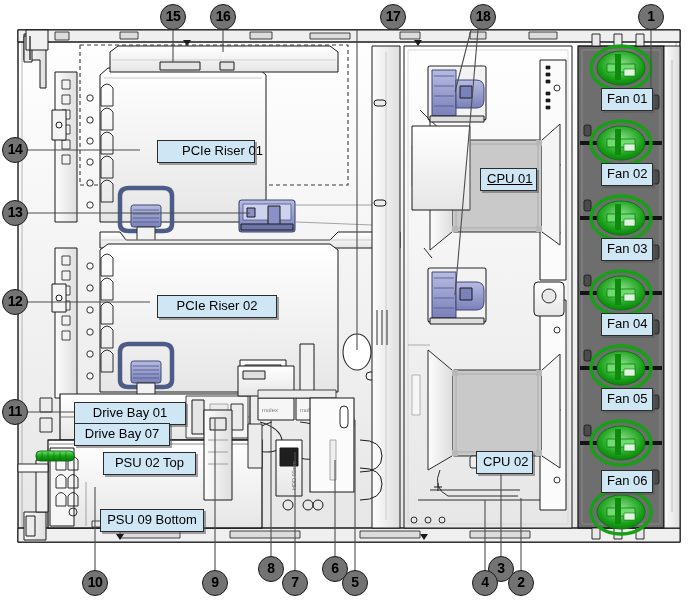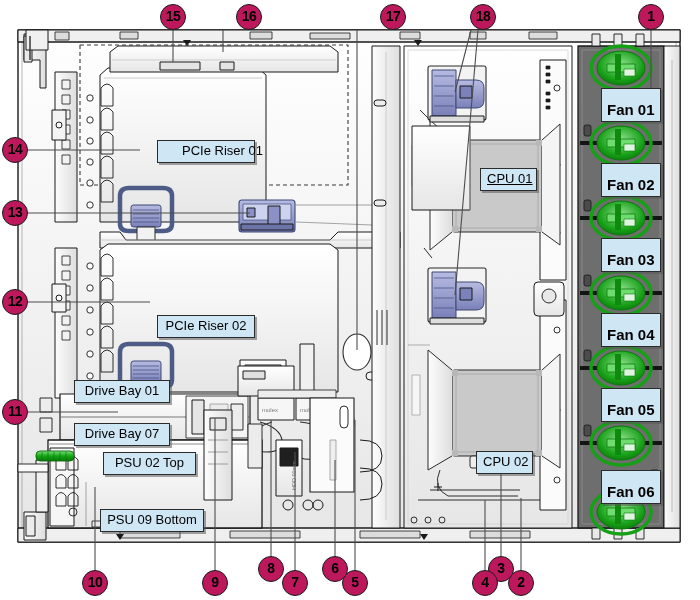--- a/index.html
+++ b/index.html
@@ -15,21 +15,21 @@
     overflow: hidden;
   }
   #svg-root { position: absolute; left: 0; top: 0; }
 
   
   .callout {
     position: absolute;
     width: 26px; height: 26px;
     border-radius: 50%;
     border: 1.6px solid #1b1b1b;
-    background: #be185d;
+    background: #737373;
     color: #000000;
     font-size: 14px;
     font-weight: bold;
     line-height: 23px;
     text-align: center;
     letter-spacing: -0.5px;
     z-index: 40;
   }
   
   .chip {
@@ -38,21 +38,21 @@
     border: 1.4px solid #2b2b2b;
     color: #000000;
     font-size: 13px;
     line-height: 18px;
     text-align: center;
     padding: 1px 6px 2px 6px;
     white-space: nowrap;
     box-shadow: 2px 2px 0 rgba(90,90,90,.55);
     z-index: 35;
   }
-  .chip.fan { font-size: 15px; padding: 12px 5px 2px 5px; font-weight: bold; }
+  .chip.fan { font-size: 13px; padding: 1px 5px 2px 5px; }
   .figno {
     position: absolute;
     right: 2px; top: 470px;
     font-size: 11px;
     color: #1a1a1a;
     transform: rotate(-90deg);
     transform-origin: right top;
     letter-spacing: .5px;
     z-index: 30;
   }
@@ -612,29 +612,29 @@
       <div class="callout" style="left: 322px; top: 556px;">6</div>
       <div class="callout" style="left: 282px; top: 570px;">7</div>
       <div class="callout" style="left: 258px; top: 556px;">8</div>
       <div class="callout" style="left: 202px; top: 570px;">9</div>
       <div class="callout" style="left: 82px; top: 570px;">10</div>
       <div class="callout" style="left: 2px; top: 399px;">11</div>
       <div class="callout" style="left: 2px; top: 289px;">12</div>
       <div class="callout" style="left: 2px; top: 200px; text-align: center;">13</div>
       <div class="callout" style="left: 2px; top: 137px;">14</div>
       <div class="callout" style="left: 160px; top: 4px;">15</div>
-      <div class="callout" style="left: 210px; top: 4px; margin-left: 26px;">16</div>
+      <div class="callout" style="left: 210px; top: 4px;">16</div>
       <div class="callout" style="left: 344px; top: 4px; margin-left: 36px;">17</div>
       <div class="callout" style="left: 470px; top: 4px;">18</div>
     </div>
 
   <div id="label-layer">
       <div class="chip" style="left: 157px; top: 140px; width: 98px; padding-left: 24px;">PCIe Riser 01</div>
-      <div class="chip" style="left: 157px; top: 295px; width: 98px; margin-top: 20px;">PCIe Riser 02</div>
-      <div class="chip" style="left: 74px; top: 380px; width: 96px;">Drive Bay 01</div>
+      <div class="chip" style="left: 157px; top: 295px; width: 120px;">PCIe Riser 02</div>
+      <div class="chip" style="left: 74px; top: 402px; width: 112px;">Drive Bay 01</div>
       <div class="chip" style="left: 74px; top: 423px; width: 96px;">Drive Bay 07</div>
       <div class="chip" style="left: 103px; top: 452px; width: 93px;">PSU 02 Top</div>
       <div class="chip" style="left: 100px; top: 509px; width: 104px;">PSU 09 Bottom</div>
       <div class="chip" style="left: 480px; top: 168px; width: 57px; text-decoration: underline;">CPU 01</div>
       <div class="chip" style="left: 476px; top: 427px; width: 57px; margin-top: 24px;">CPU 02</div>
     </div>
 
   <div id="fan-label-layer">
       <div class="chip fan" style="left: 601px; top: 88px;">Fan 01</div>
       <div class="chip fan" style="left: 601px; top: 163px;">Fan 02</div>

